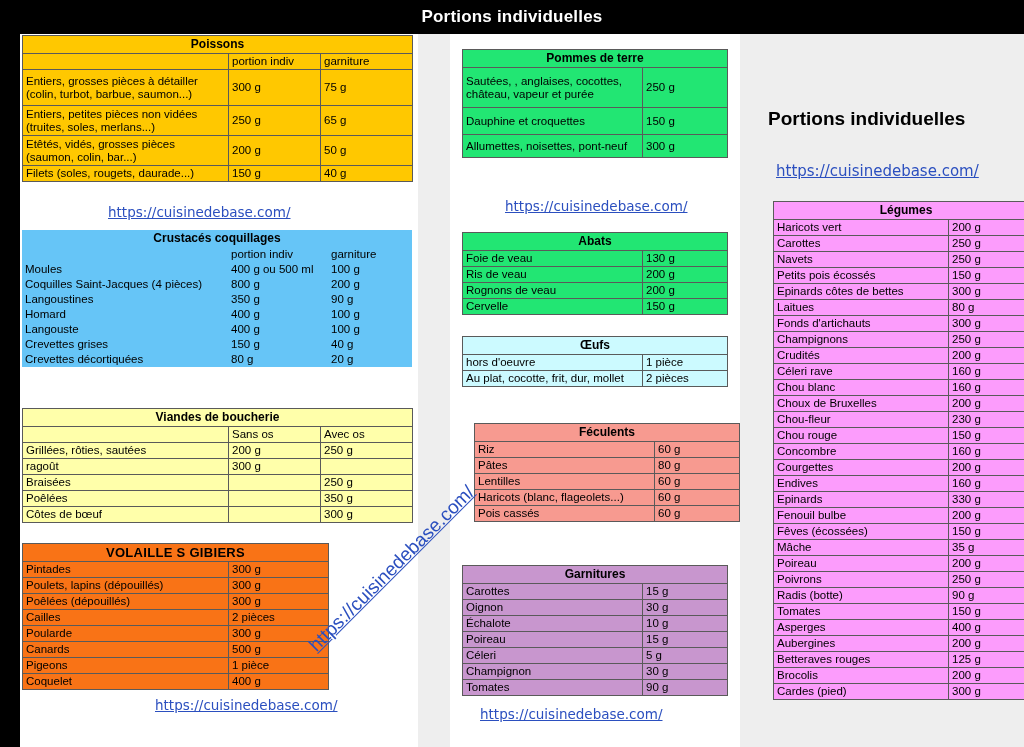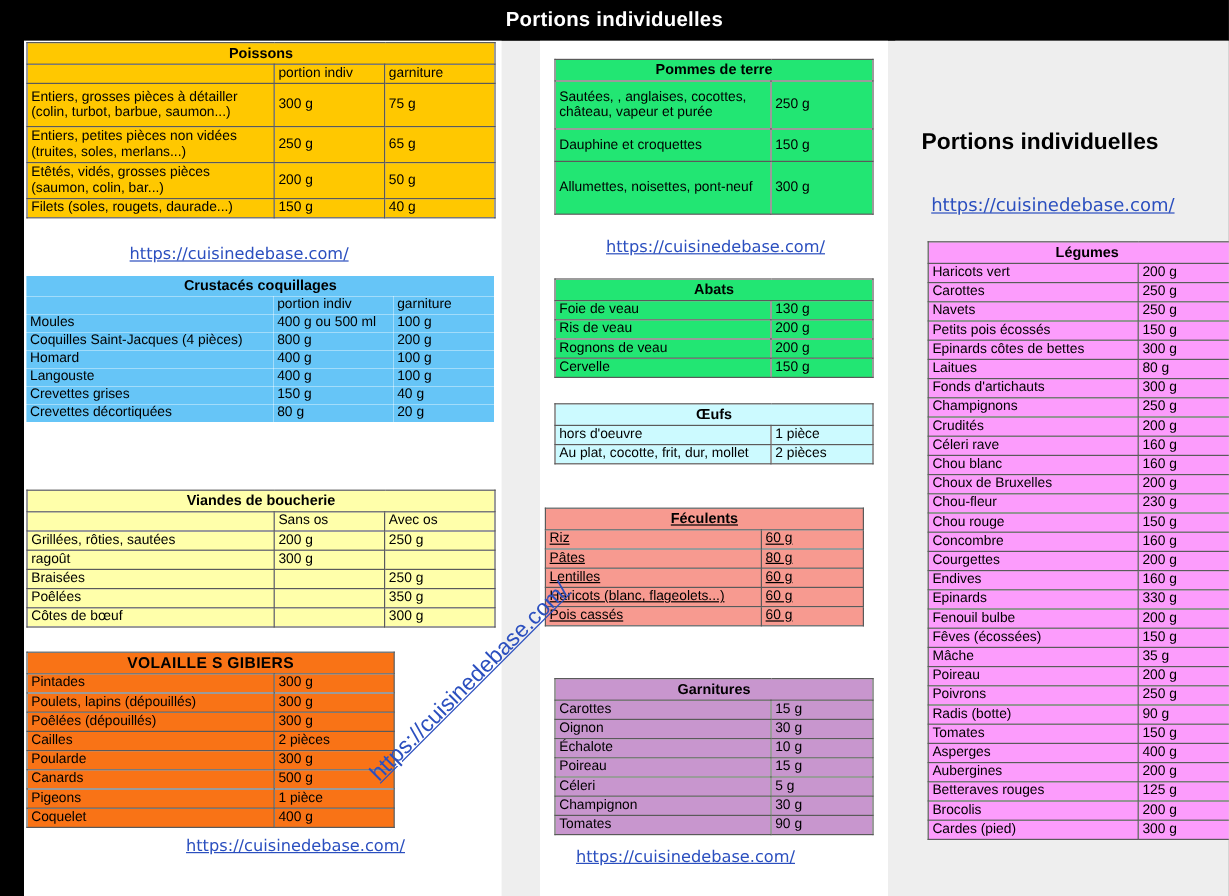--- a/index.html
+++ b/index.html
@@ -168,20 +168,25 @@
         <td>Moules</td>
         <td>400 g ou 500 ml</td>
         <td>100 g</td>
       </tr>
       <tr>
         <td>Coquilles Saint-Jacques (4 pièces)</td>
         <td>800 g</td>
         <td>200 g</td>
       </tr>
       <tr>
+        <td>Langoustines</td>
+        <td>350 g</td>
+        <td>90 g</td>
+      </tr>
+      <tr>
         <td>Homard</td>
         <td>400 g</td>
         <td>100 g</td>
       </tr>
       <tr>
         <td>Langouste</td>
         <td>400 g</td>
         <td>100 g</td>
       </tr>
       <tr>
@@ -302,21 +307,21 @@
         <td>
           <span>Sautées, , anglaises, cocottes,</span><br>
           <span>château, vapeur et purée</span>
         </td>
         <td class="num">250 g</td>
       </tr>
       <tr style="height:27px">
         <td>Dauphine et croquettes</td>
         <td class="num">150 g</td>
       </tr>
-      <tr style="height:44px">
+      <tr style="height:23px">
         <td>Allumettes, noisettes, pont-neuf</td>
         <td class="num">300 g</td>
       </tr>
     </tbody>
       </table>
 
     <a class="wm wm-pos" href="#" style="left:55px;top:164px;">https://cuisinedebase.com/</a>
 
     <table class="tbl t-green tbl-pos" style="left:12px;top:198px;width:265px;">
       <colgroup>
@@ -359,21 +364,21 @@
         <td>hors d'oeuvre</td>
         <td>1 pièce</td>
       </tr>
       <tr>
         <td>Au plat, cocotte, frit, dur, mollet</td>
         <td>2 pièces</td>
       </tr>
     </tbody>
       </table>
 
-    <table class="tbl t-salmon tbl-pos" style="left:4px;top:389px;width:265px;text-decoration:underline;">
+    <table class="tbl t-salmon tbl-pos" style="left:24px;top:389px;width:265px;">
       <colgroup>
           <col style="width:180px">
           <col style="width:85px">
         </colgroup>
       <tbody>
           <tr>
         <th class="hdr" colspan="2">Féculents</th>
       </tr>
       <tr>
         <td>Riz</td>

